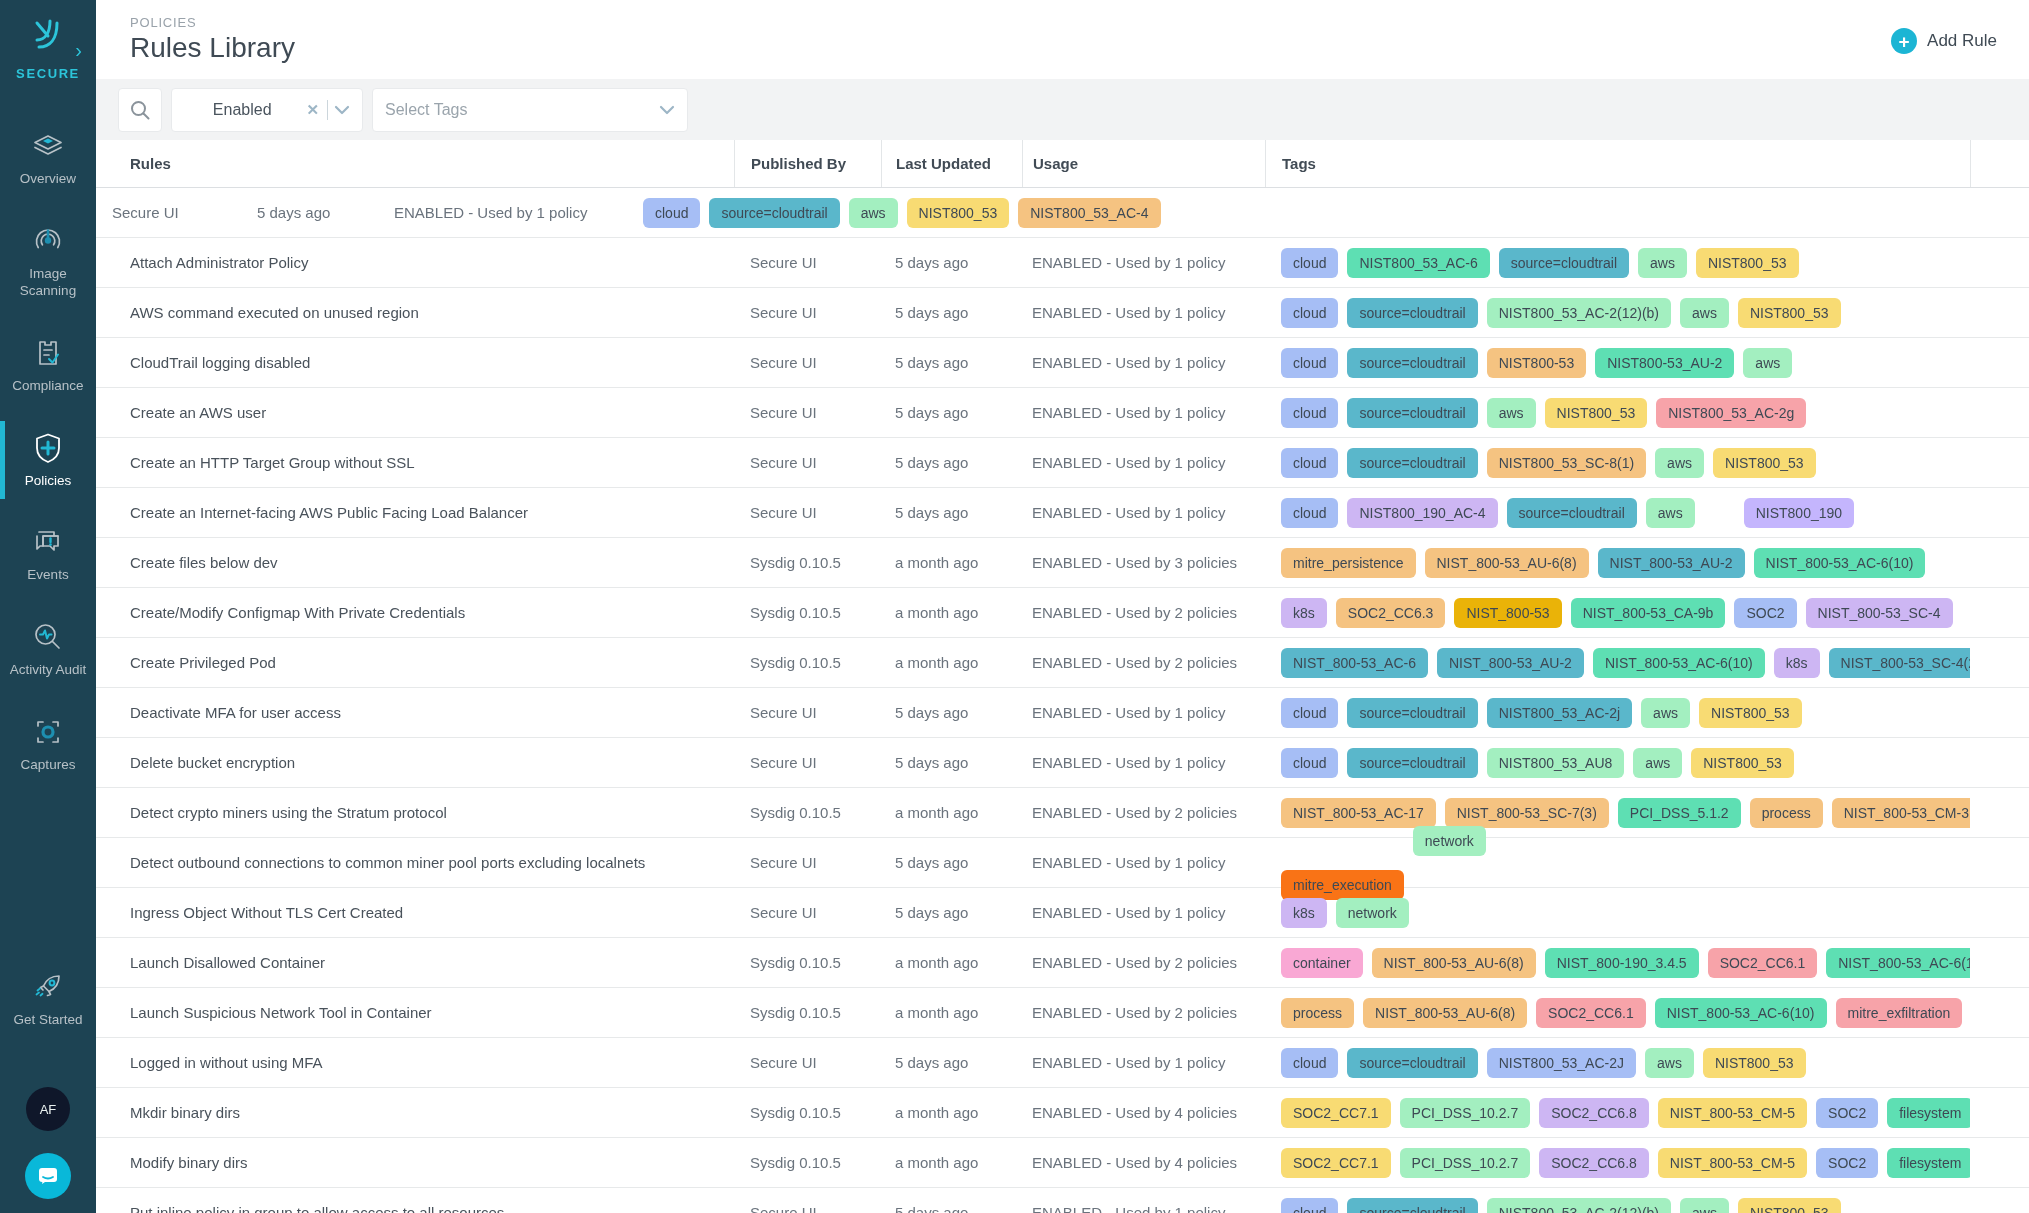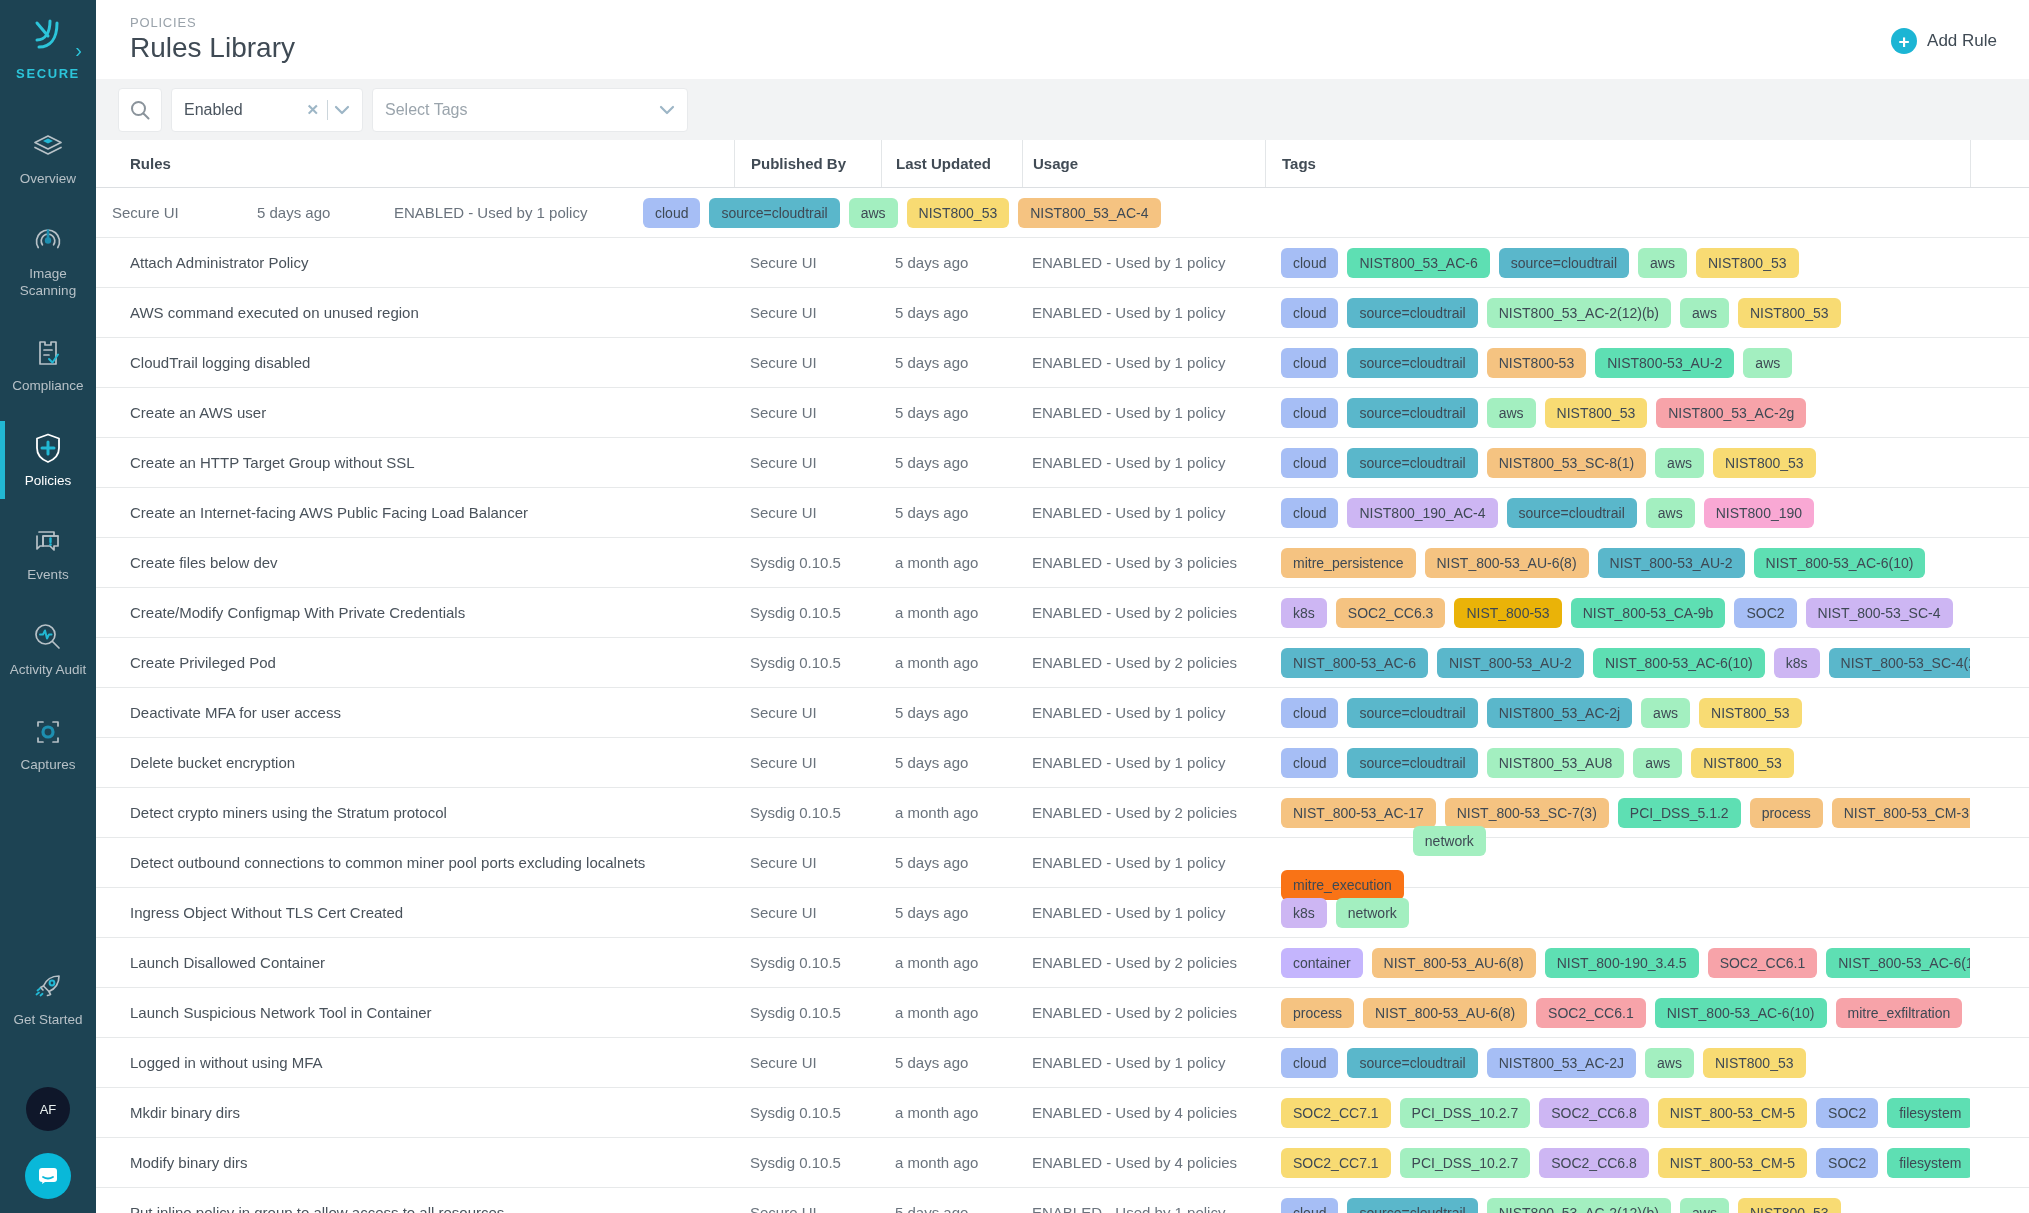--- a/index.html
+++ b/index.html
@@ -50,21 +50,21 @@
 
   .filter-bar { height:61px; background:#f2f3f4; display:flex; align-items:center;
                 padding-left:22px; gap:9px; }
   .search-box { width:44px; height:44px; background:#fff; border-radius:4px;
                 border:1px solid #e8eaec; display:flex; align-items:center;
                 justify-content:center; cursor:pointer; }
   .select-box { height:44px; background:#fff; border-radius:4px;
                 border:1px solid #e8eaec; display:flex; align-items:center;
                 padding:0 12px; cursor:pointer; }
   .enabled-select { width:192px; }
-  .select-value { font-size:16px; color:#4a545e; flex:1; }
+  .select-value { font-size:16px; color:#4a545e; flex:1;text-align:center; }
   .clear-x { color:#9db6c6; font-size:15px; font-weight:bold; padding:0 6px; }
   .pipe { width:1px; height:20px; background:#ccd6dc; margin:0 6px 0 2px; }
   .tags-select { width:316px; }
   .placeholder { font-size:16px; color:#9aa4ac; flex:1; }
 
   
   .thead { height:48px; display:flex; align-items:stretch;
            border-bottom:1px solid #dcdfe2; }
   .th { display:flex; align-items:center; font-size:15px; font-weight:600;
         color:#414b55; }
@@ -337,21 +337,21 @@
         <div class="trow">
           <div class="cell c-rule col-rule">Create an Internet-facing AWS Public Facing Load Balancer</div>
           <div class="cell c-pub col-pub">Secure UI</div>
           <div class="cell c-upd col-upd">5 days ago</div>
           <div class="cell c-usage col-usage">ENABLED - Used by 1 policy</div>
           <div class="cell c-tags col-tags">
             <span class="chip" style="background: rgb(166, 190, 245);">cloud</span>
             <span class="chip" style="background: rgb(205, 182, 243);">NIST800_190_AC-4</span>
             <span class="chip" style="background: rgb(90, 183, 203);">source=cloudtrail</span>
             <span class="chip" style="background: rgb(163, 239, 192);">aws</span>
-            <span class="chip" style="background: #f9a8d4;">NIST800_190</span>
+            <span class="chip" style="background: #c4b5fd; margin-left: 40px;">NIST800_190</span>
           </div>
         </div>
         <div class="trow">
           <div class="cell c-rule col-rule">Create files below dev</div>
           <div class="cell c-pub col-pub">Sysdig 0.10.5</div>
           <div class="cell c-upd col-upd">a month ago</div>
           <div class="cell c-usage col-usage">ENABLED - Used by 3 policies</div>
           <div class="cell c-tags col-tags">
             <span class="chip" style="background: rgb(245, 195, 129);">mitre_persistence</span>
             <span class="chip" style="background: rgb(245, 195, 129);">NIST_800-53_AU-6(8)</span>
@@ -444,21 +444,21 @@
             <span class="chip" style="background: rgb(205, 182, 243);">k8s</span>
             <span class="chip" style="background: rgb(163, 239, 192);">network</span>
           </div>
         </div>
         <div class="trow">
           <div class="cell c-rule col-rule">Launch Disallowed Container</div>
           <div class="cell c-pub col-pub">Sysdig 0.10.5</div>
           <div class="cell c-upd col-upd">a month ago</div>
           <div class="cell c-usage col-usage">ENABLED - Used by 2 policies</div>
           <div class="cell c-tags col-tags">
-            <span class="chip" style="background: #c4b5fd;">container</span>
+            <span class="chip" style="background: #f9a8d4;">container</span>
             <span class="chip" style="background: rgb(245, 195, 129);">NIST_800-53_AU-6(8)</span>
             <span class="chip" style="background: rgb(94, 223, 179);">NIST_800-190_3.4.5</span>
             <span class="chip" style="background: rgb(247, 163, 169);">SOC2_CC6.1</span>
             <span class="chip" style="background: rgb(94, 223, 179);">NIST_800-53_AC-6(10)</span>
           </div>
         </div>
         <div class="trow">
           <div class="cell c-rule col-rule">Launch Suspicious Network Tool in Container</div>
           <div class="cell c-pub col-pub">Sysdig 0.10.5</div>
           <div class="cell c-upd col-upd">a month ago</div>

